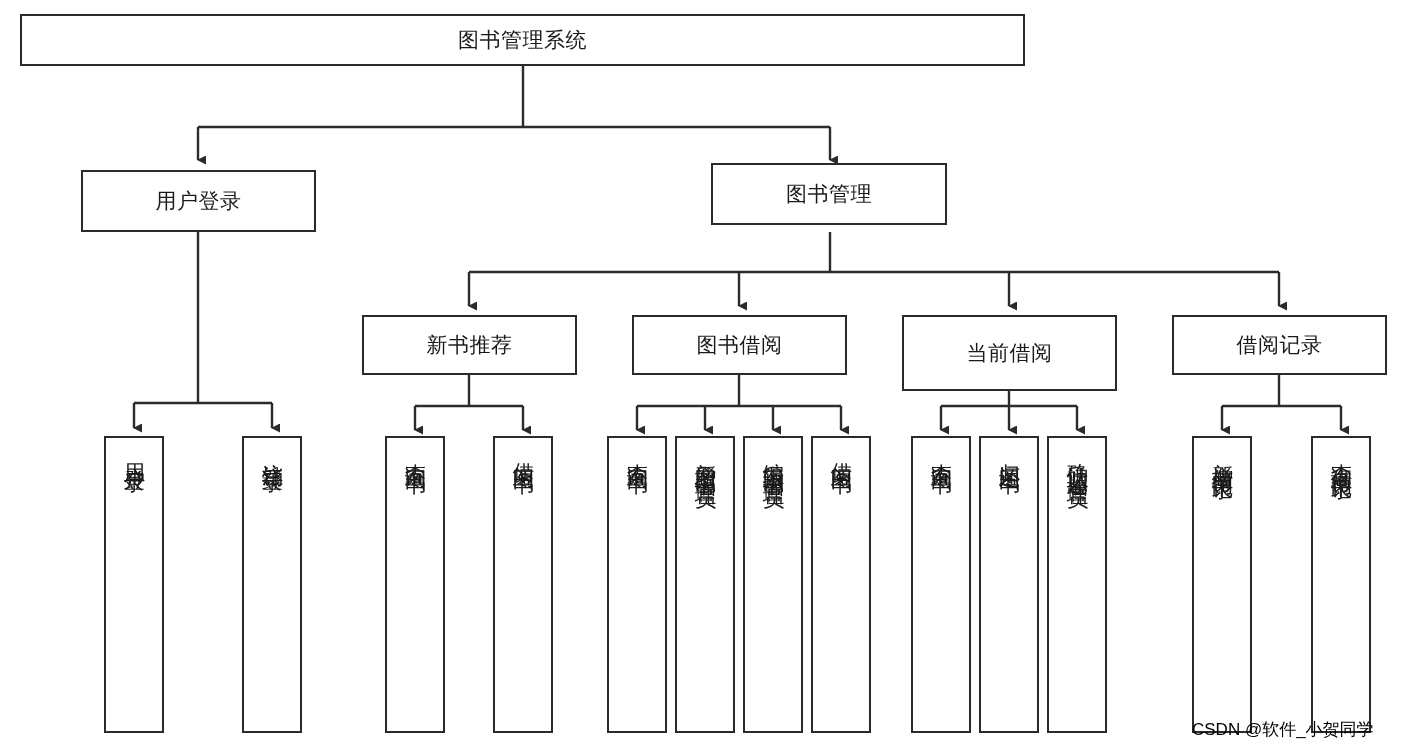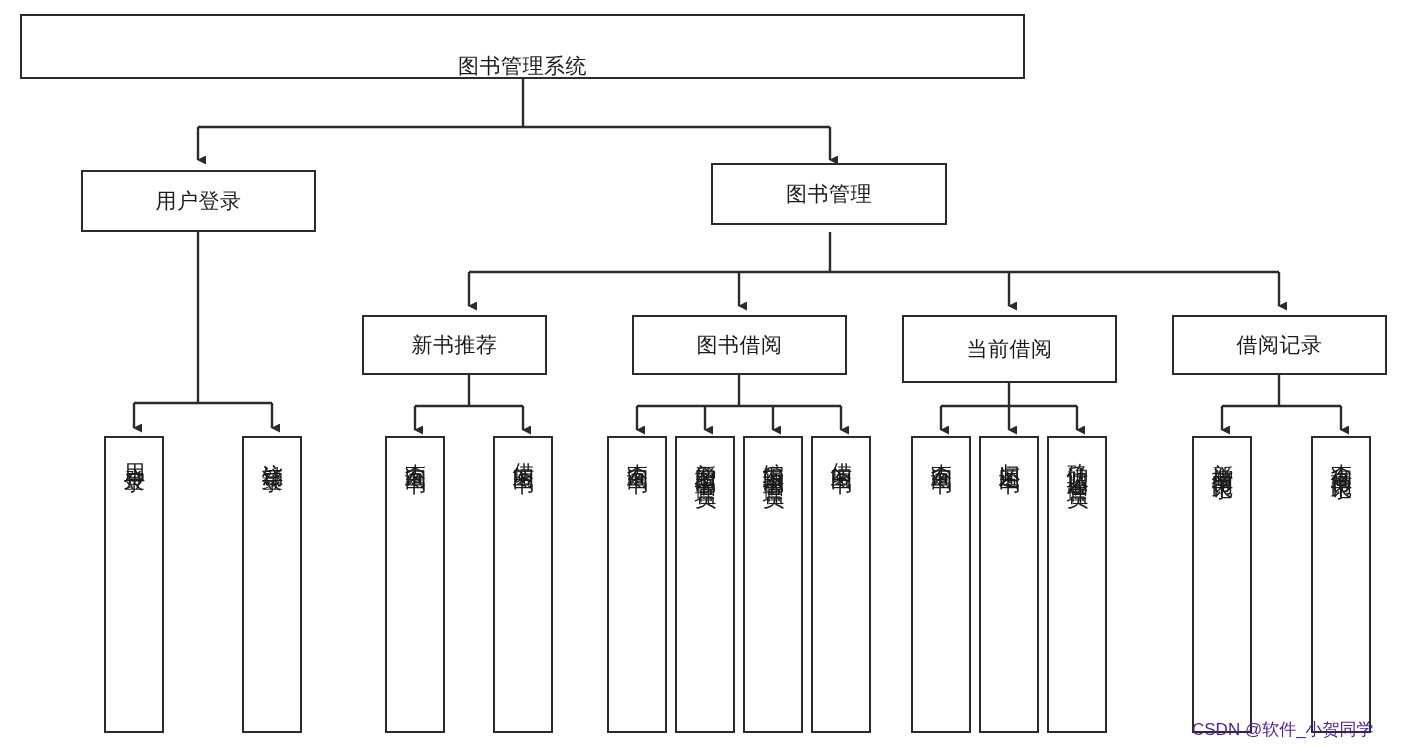--- a/index.html
+++ b/index.html
@@ -57,21 +57,21 @@
     writing-mode: vertical-rl;
     text-orientation: upright;
     font-size: 21.5px;
     line-height: 1.12;
     letter-spacing: 3.5px;
     white-space: nowrap;
   }
   .watermark {
     position: absolute;
     font-size: 17px;
-    color: #4c1d95;
+    color: #000000;
     white-space: nowrap;
     z-index: 5;
     font-family: "Liberation Sans", "DejaVu Sans", sans-serif;
   }
 </style>
 </head>
 <body>
 
 <div id="canvas">
 
@@ -118,38 +118,38 @@
       <path d="M1009,406 L1009,430" marker-end="url(#ah)"></path>
       <path d="M1077,406 L1077,430" marker-end="url(#ah)"></path>
 
       <path d="M1279,375 L1279,406"></path>
       <path d="M1222,406 L1341,406"></path>
       <path d="M1222,406 L1222,430" marker-end="url(#ah)"></path>
       <path d="M1341,406 L1341,430" marker-end="url(#ah)"></path>
     </g>
   </svg>
 
-  <div class="node root horiz" style="left:20px; top:14px; width:1005px; height:65px;align-items:flex-end;">
+  <div class="node root horiz" style="left:20px; top:14px; width:1005px; height:52px;">
     <span class="label">图书管理系统</span>
   </div>
 
   <div class="node horiz" style="left:81px; top:170px; width:235px; height:62px;">
     <span class="label">用户登录</span>
   </div>
   <div class="node horiz" style="left:711px; top:163px; width:236px; height:62px;">
     <span class="label">图书管理</span>
   </div>
 
-  <div class="node horiz" style="left:362px; top:315px; width:185px; height:60px;">
+  <div class="node horiz" style="left:362px; top:315px; width:215px; height:60px;">
     <span class="label">新书推荐</span>
   </div>
   <div class="node horiz" style="left:632px; top:315px; width:215px; height:60px;">
     <span class="label">图书借阅</span>
   </div>
-  <div class="node horiz" style="left:902px; top:315px; width:215px; height:68px;">
+  <div class="node horiz" style="left:902px; top:315px; width:215px; height:76px;">
     <span class="label">当前借阅</span>
   </div>
   <div class="node horiz" style="left:1172px; top:315px; width:215px; height:60px;justify-content:center;">
     <span class="label">借阅记录</span>
   </div>
 
   <div class="node vert" style="left:104px; top:436px; width:60px; height:297px;">
     <span class="label">用户登录</span>
   </div>
   <div class="node vert" style="left:242px; top:436px; width:60px; height:297px;">

